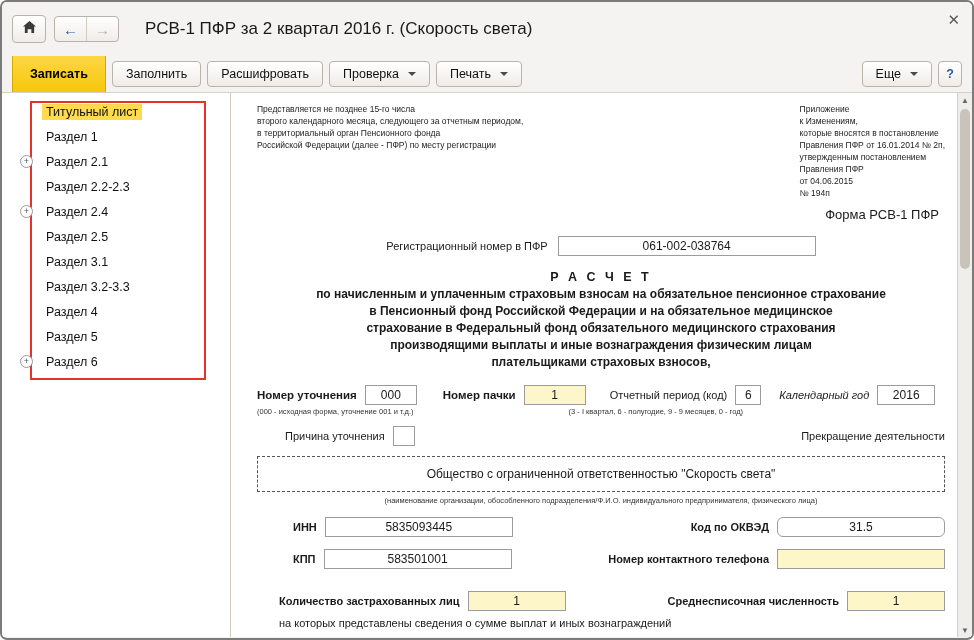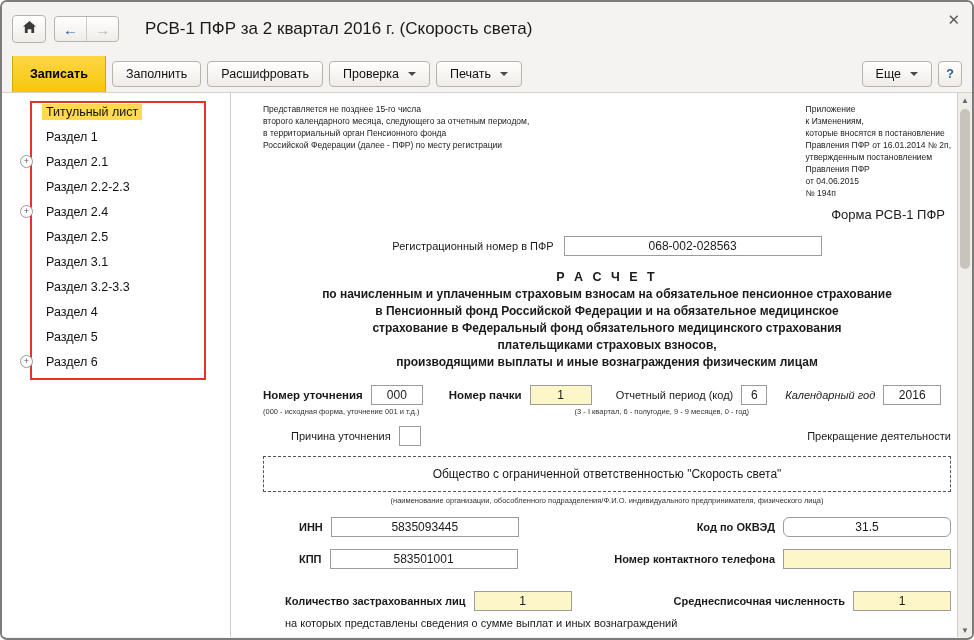--- a/index.html
+++ b/index.html
@@ -175,21 +175,21 @@
   }
   
   .form-area {
     flex: 1;
     position: relative;
     background: #ffffff;
     overflow: hidden;
   }
   .form-inner {
     position: absolute;
-    left: 18px; top: 0;
+    left: 12px; top: 0;
     width: 716px;
     height: 544px;
     padding: 10px 14px 0 14px;
     box-sizing: border-box;
     font-size: 11px;
     color: #1a1a1a;
   }
   .form-top {
     display: flex;
     justify-content: space-between;
@@ -405,30 +405,30 @@
             <div>Правления ПФР</div>
             <div>от 04.06.2015</div>
             <div>№ 194п</div>
           </div>
         </div>
 
         <div class="form-label-right">Форма РСВ-1 ПФР</div>
 
         <div class="regnum-row">
           <div class="lbl">Регистрационный номер в ПФР</div>
-          <div class="field" style="width:258px;">068-002-028563</div>
+          <div class="field" style="width:258px;">061-002-038764</div>
         </div>
 
         <div class="title-block">
           <div class="rastchet">Р А С Ч Е Т</div>
           <div class="sub">по начисленным и уплаченным страховым взносам на обязательное пенсионное страхование</div>
           <div class="sub">в Пенсионный фонд Российской Федерации и на обязательное медицинское</div>
           <div class="sub">страхование в Федеральный фонд обязательного медицинского страхования</div>
+          <div class="sub">производящими выплаты и иные вознаграждения физическим лицам</div>
           <div class="sub">плательщиками страховых взносов,</div>
-          <div class="sub">производящими выплаты и иные вознаграждения физическим лицам</div>
         </div>
 
         <div class="row-flex">
           <div style="font-size:11.5px;font-weight:bold;">Номер уточнения</div>
           <div class="field" style="width:52px;">000</div>
           <div style="font-size:11.5px;font-weight:bold;margin-left:18px;">Номер пачки</div>
           <div class="field yellow" style="width:62px;">1</div>
           <div style="font-size:11px;margin-left:16px;">Отчетный период (код)</div>
           <div class="field" style="width:26px;">6</div>
           <div style="font-size:11px;margin-left:10px;font-style:italic;">Календарный год</div>

